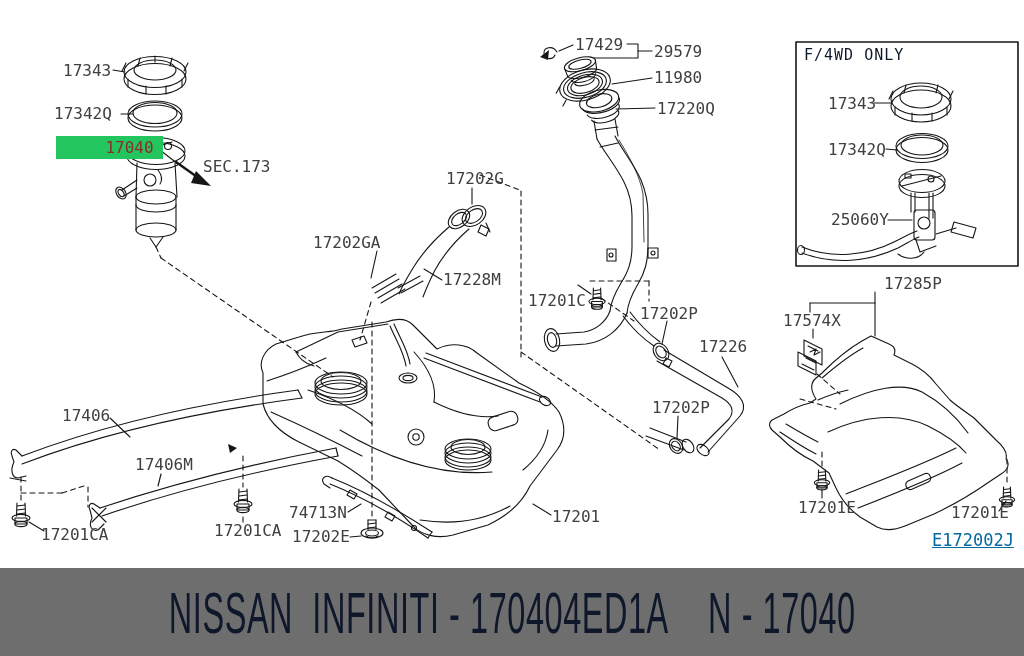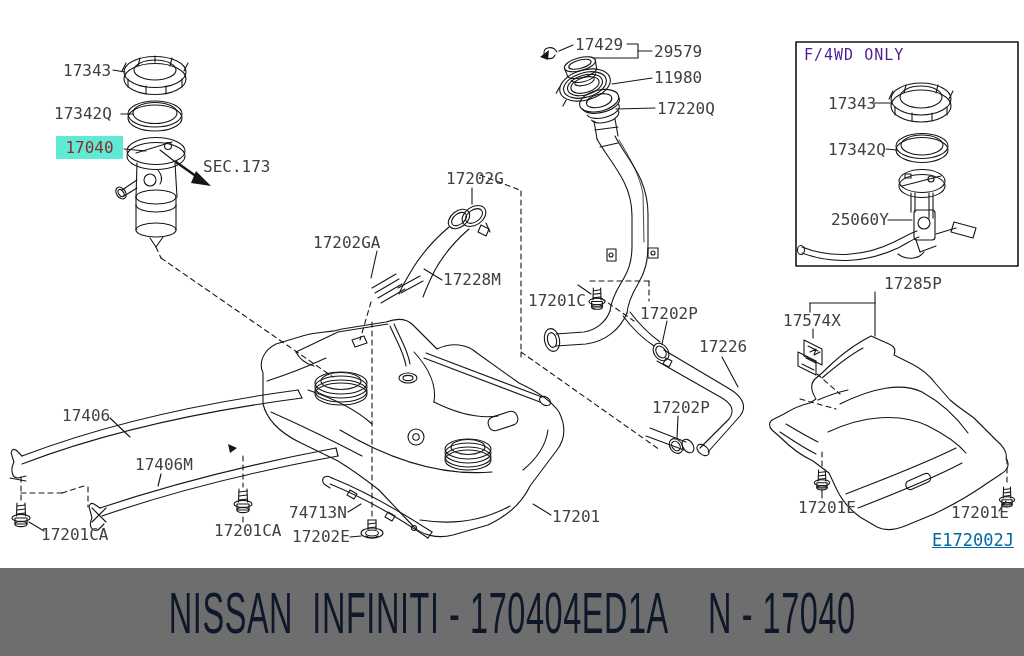--- a/index.html
+++ b/index.html
@@ -3,21 +3,21 @@
 <meta charset="utf-8">
 <style>
   html,body{margin:0;padding:0;background:#ffffff;}
   .stage{position:relative;width:1024px;height:656px;background:#ffffff;overflow:hidden;
          font-family:"DejaVu Sans Mono",monospace;}
   .art{position:absolute;left:0;top:0;}
   .lbl{position:absolute;font:16px/1.15 "DejaVu Sans Mono",monospace;color:#404040;
        white-space:nowrap;letter-spacing:0;}
   .hl-label{position:absolute;left:56px;top:136px;width:67px;height:23px;display:flex;
        align-items:center;justify-content:center;font:16px "DejaVu Sans Mono",monospace;}
-  .fwd-title{position:absolute;font:15px "DejaVu Sans Mono",monospace;color:#4c1d95;letter-spacing:1px;}
+  .fwd-title{position:absolute;font:15px "DejaVu Sans Mono",monospace;color:#0f172a;letter-spacing:1px;}
   .code-label{position:absolute;font:17px "DejaVu Sans Mono",monospace;color:#0369a1;text-decoration:underline;}
   .banner{position:absolute;left:0;top:568px;width:1024px;height:88px;display:flex;
        align-items:center;justify-content:center;}
   .banner-line{display:flex;align-items:baseline;transform:scaleX(0.56);transform-origin:center;
        font-family:"Liberation Sans",sans-serif;font-size:58px;font-weight:400;
        white-space:pre;letter-spacing:1px;}
   .banner-gap{display:inline-block;width:70px;}
   svg *{vector-effect:non-scaling-stroke;}
 </style>
 </head>
@@ -347,21 +347,21 @@
     <line x1="243" y1="456" x2="243" y2="487"></line>
     <line x1="817" y1="374" x2="840" y2="394"></line>
     <line x1="800" y1="399" x2="836" y2="409"></line>
     <line x1="822" y1="452" x2="822" y2="468"></line>
     <line x1="1007" y1="459" x2="1007" y2="485"></line>
   </g>
 </svg>
 
 <div class="lbl" style="left:63px;top:62px">17343</div>
 <div class="lbl" style="left:54px;top:105px">17342Q</div>
-<div class="hl-label" style="background-color: #5eead4; color: rgb(140, 43, 43);">17040</div>
+<div class="hl-label" style="background-color: #22c55e; color: rgb(140, 43, 43); padding-left: 40px;">17040</div>
 <div class="lbl" style="left:203px;top:158px">SEC.173</div>
 <div class="lbl" style="left:575px;top:36px">17429</div>
 <div class="lbl" style="left:654px;top:43px">29579</div>
 <div class="lbl" style="left:654px;top:69px">11980</div>
 <div class="lbl" style="left:657px;top:100px">17220Q</div>
 <div class="lbl" style="left:446px;top:170px">17202G</div>
 <div class="lbl" style="left:313px;top:234px">17202GA</div>
 <div class="lbl" style="left:443px;top:271px">17228M</div>
 <div class="lbl" style="left:528px;top:292px">17201C</div>
 <div class="lbl" style="left:640px;top:305px">17202P</div>

